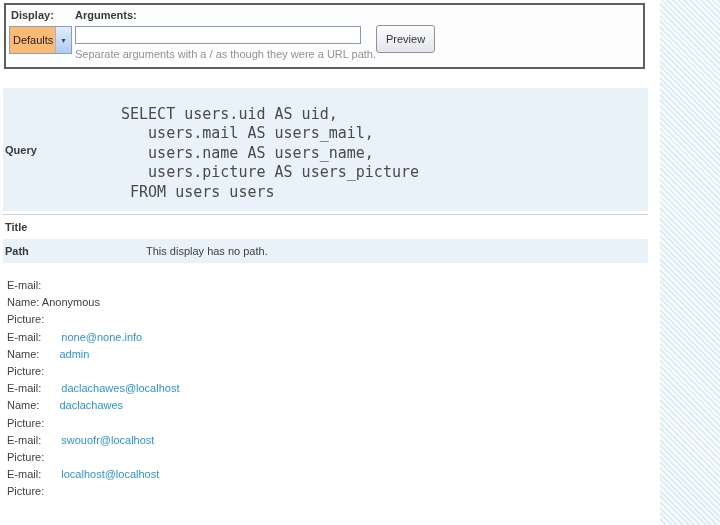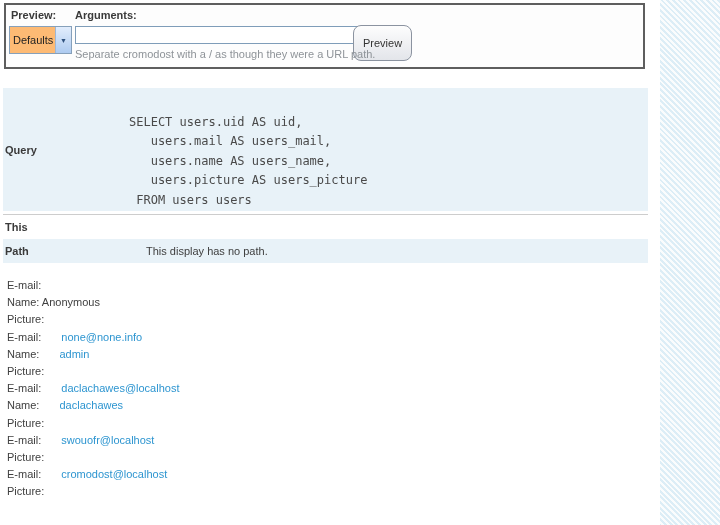--- a/index.html
+++ b/index.html
@@ -47,106 +47,106 @@
   }
 
   .xp-input {
     position: absolute; left: 69px; top: 21px;
     width: 286px; height: 18px;
     border: 1px solid #7f9db9; background: #fff;
     font-family: "Liberation Sans", sans-serif; font-size: 11px;
     padding: 1px 3px; color: #222;
   }
   .btn-preview {
-    position: absolute; left: 347px; top: 20px;
-    height: 36px; padding: 0 9px;
-    border: 1px solid #8b93a0; border-radius: 8px;
+    position: absolute; left: 370px; top: 20px;
+    height: 28px; padding: 0 9px;
+    border: 1px solid #8b93a0; border-radius: 3px;
     background: linear-gradient(#fdfdfd, #e3e5ea);
     font-family: "Liberation Sans", sans-serif; font-size: 11px;
     color: #333; cursor: pointer;
   }
   .description {
     position: absolute; left: 69px; top: 43px;
     color: #8e9398;
   }
 
   
   .info-table { position: absolute; top: 88px; left: 3px; width: 645px; }
   .info-row { display: flex; }
   .info-label {
     width: 110px; padding-left: 2px; font-weight: bold; color: #3a3a3a;
     display: flex; align-items: center; flex-shrink: 0;
   }
   .row-query { background: #e8f2f8; height: 123px; }
   .sql {
-    margin: 16px; padding-top: 9px;
+    margin: 8px; padding-top: 9px;
     font-family: "DejaVu Sans Mono", monospace;
-    font-size: 12px; line-height: 19.4px; color: #4a4a4a;
+    font-size: 15px; line-height: 19.4px; color: #4a4a4a;
     white-space: pre;
   }
   .row-title { margin-top: 3px; border-top: 1px solid #cdcdcd; height: 25px; background: #fff; }
   .row-path  { height: 24px; background: #e8f2f8; gap: 21px; }
   .info-content { display: flex; align-items: center; color: #3e3e3e; margin-left: 12px; }
 
   
   .preview-list {
     position: absolute; top: 277px; left: 7px;
     line-height: 17.2px; color: #404040;
   }
   .preview-list a { color: #2d95d0; text-decoration: none; margin-left: 17px; }
 </style>
 </head>
 <body>
 
 <div class="page">
 
   <div class="preview-box">
-    <span class="ctl-label lbl-display">Preview:</span>
+    <span class="ctl-label lbl-display">Display:</span>
     <span class="ctl-label lbl-arguments">Arguments:</span>
 
     <div class="xp-select">
       <span class="xp-select-text">Defaults</span>
       <span class="xp-select-arrow">▼</span>
     </div>
 
     <input class="xp-input" type="text" value="" style="">
 
     <button class="btn-preview">Preview</button>
 
-    <div class="description">Separate cromodost with a / as though they were a URL path.</div>
+    <div class="description">Separate arguments with a / as though they were a URL path.</div>
   </div>
 
   <div class="info-table">
     <div class="info-row row-query">
       <div class="info-label">Query</div>
       <pre class="sql">SELECT users.uid AS uid,
    users.mail AS users_mail,
    users.name AS users_name,
    users.picture AS users_picture
  FROM users users</pre>
     </div>
     <div class="info-row row-title">
-      <div class="info-label">This</div>
+      <div class="info-label">Title</div>
       <div class="info-content"></div>
     </div>
     <div class="info-row row-path">
       <div class="info-label">Path</div>
       <div class="info-content">This display has no path.</div>
     </div>
   </div>
 
   <div class="preview-list">
       <div><span>E-mail: </span></div>
       <div><span>Name: </span><span>Anonymous</span></div>
       <div><span>Picture: </span></div>
       <div><span>E-mail: </span><a href="#">none@none.info</a></div>
       <div><span>Name: </span><a href="#">admin</a></div>
       <div><span>Picture: </span></div>
       <div><span>E-mail: </span><a href="#">daclachawes@localhost</a></div>
       <div><span>Name: </span><a href="#">daclachawes</a></div>
       <div><span>Picture: </span></div>
       <div><span>E-mail: </span><a href="#">swouofr@localhost</a></div>
       <div><span>Picture: </span></div>
-      <div><span>E-mail: </span><a href="#">cromodost@localhost</a></div>
+      <div><span>E-mail: </span><a href="#">localhost@localhost</a></div>
       <div><span>Picture: </span></div>
     </div>
 
 </div>
 
 </body></html>

